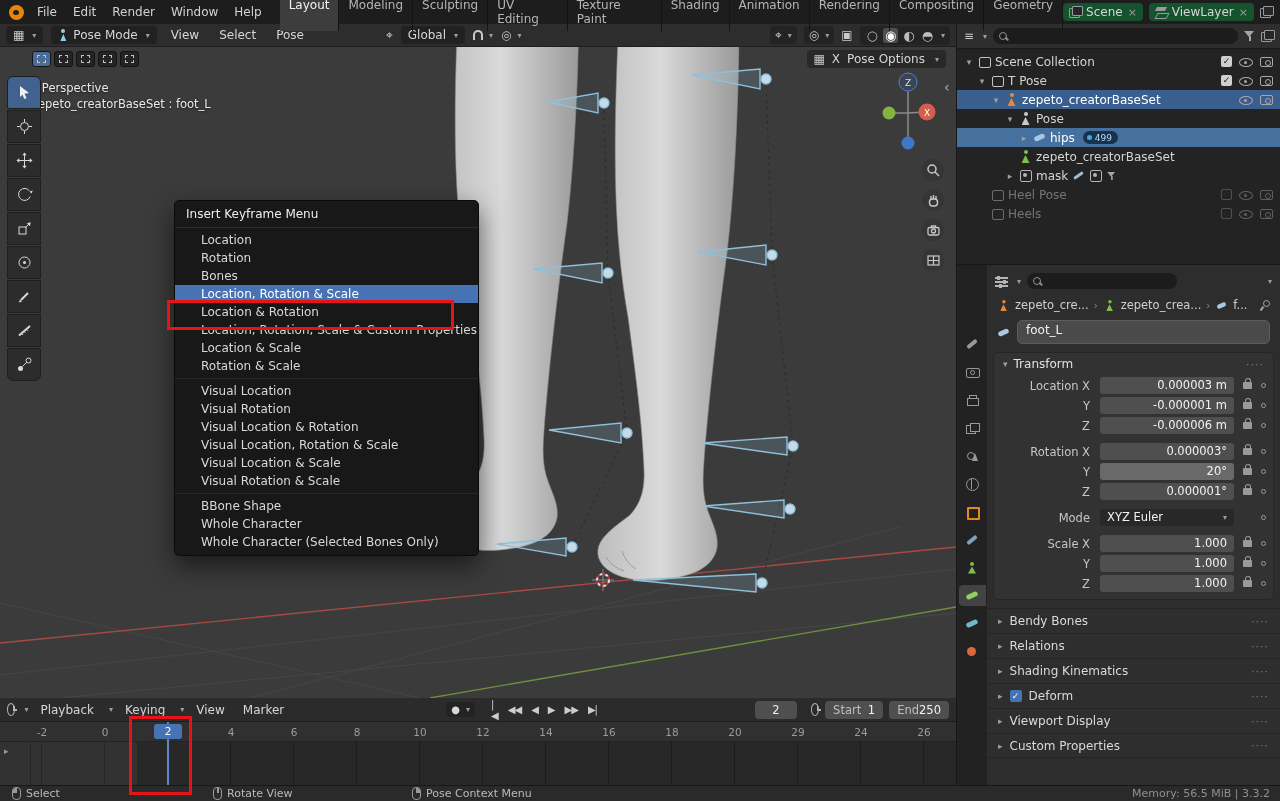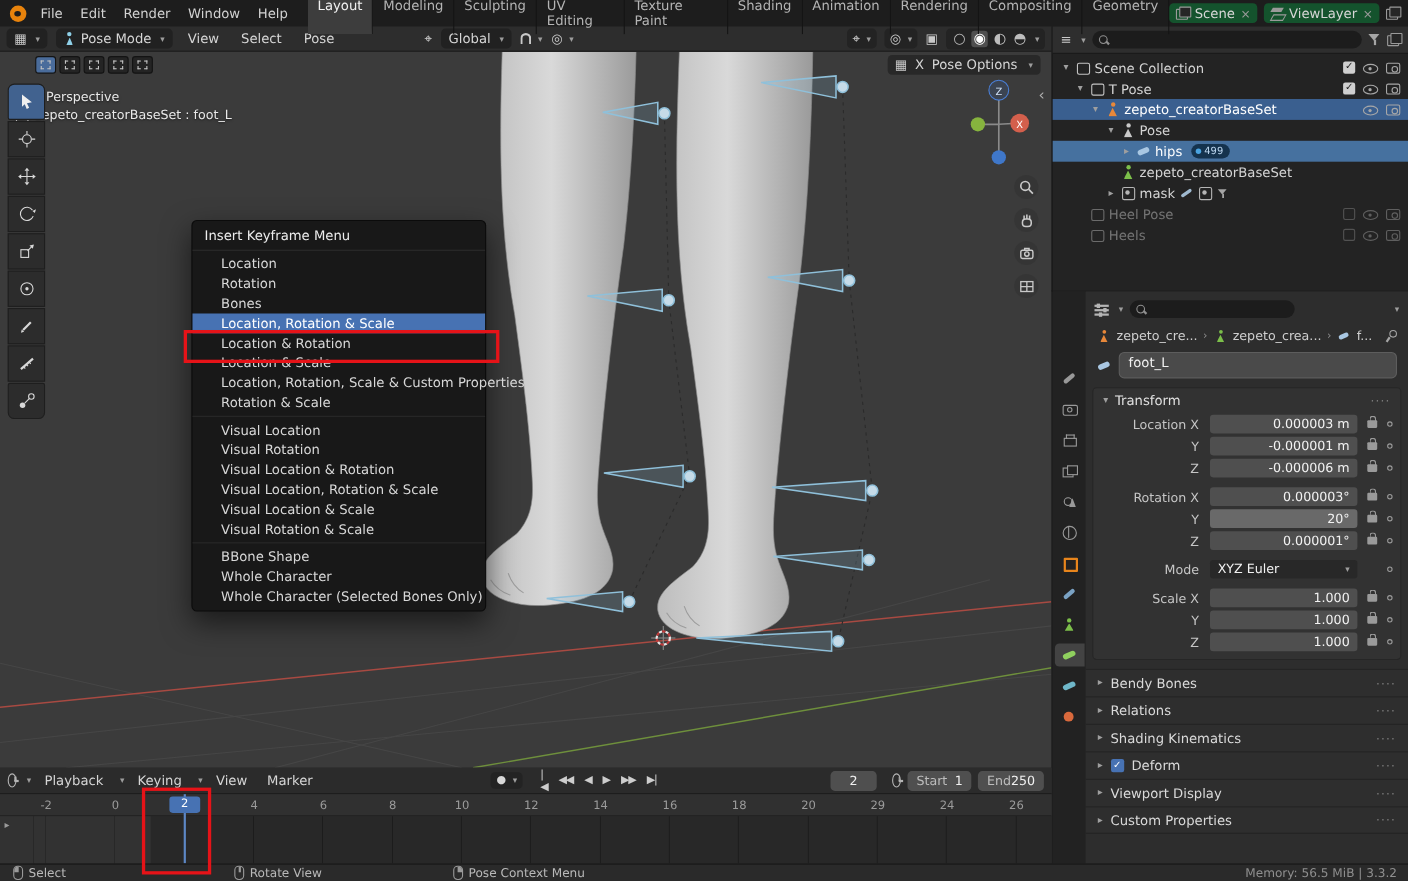--- a/index.html
+++ b/index.html
@@ -47,21 +47,21 @@
 .tool:first-child{border-radius:6px 6px 2px 2px}
 .tool:last-child{border-radius:2px 2px 6px 6px}
 
 #selmodes{position:absolute;left:32px;top:4px;display:flex;gap:3px}
 .sm{width:19px;height:16px;background:#242424;border:1px solid #131313;border-radius:3px;display:flex;align-items:center;justify-content:center}
 .sm.on{background:#4a6c9b}
 .smi{width:9px;height:8px;border:1px dashed #c3c3c3}
 
 #poseopts{position:absolute;right:10px;top:3px;display:flex;align-items:center;gap:7px;background:rgba(38,38,38,.85);border-radius:4px;padding:2px 7px}
 
-#kmenu{position:absolute;left:174px;top:153px;width:268px;background:#181818;border:1px solid #0b0b0b;border-radius:5px;box-shadow:0 10px 26px rgba(0,0,0,.55);padding-bottom:4px;z-index:10}
+#kmenu{position:absolute;left:174px;top:153px;width:305px;background:#181818;border:1px solid #0b0b0b;border-radius:5px;box-shadow:0 10px 26px rgba(0,0,0,.55);padding-bottom:4px;z-index:10}
 #kmenu .ttl{padding:6px 11px 6px;color:#ededed;border-bottom:1px solid #2c2c2c;margin-bottom:3px}
 #kmenu .it{height:18px;line-height:18px;padding-left:26px;color:#d8d8d8;white-space:nowrap}
 #kmenu .it.hl{background:#4772b3;color:#fff}
 #kmenu .sep{border-top:1px solid #292929;margin:3px 0}
 
 #vbtns{position:absolute;left:922px;top:112px;display:flex;flex-direction:column;gap:8px}
 .vbtn{width:22px;height:22px;border-radius:50%;background:rgba(50,50,50,.6);display:flex;align-items:center;justify-content:center}
 
 #outliner{position:absolute;left:956px;top:24px;width:324px;height:240px;background:#232323;border-left:1px solid #171717;z-index:4}
 #outliner .hdr{height:25px;background:#2e2e2e;border-bottom:1px solid #191919;display:flex;align-items:center;gap:6px;padding:0 7px}
@@ -460,22 +460,22 @@
     <div class="abs" style="left:944px;top:32px;color:#b0b0b0;font-size:14px">‹</div>
 
     
     <div id="kmenu">
       <div class="ttl">Insert Keyframe Menu</div>
       <div class="it">Location</div>
       <div class="it">Rotation</div>
       <div class="it">Bones</div>
       <div class="it hl">Location, Rotation &amp; Scale</div>
       <div class="it">Location &amp; Rotation</div>
+      <div class="it">Location, Rotation, Scale &amp; Custom Properties</div>
       <div class="it">Location &amp; Scale</div>
-      <div class="it">Location, Rotation, Scale &amp; Custom Properties</div>
       <div class="it">Rotation &amp; Scale</div>
       <div class="sep"></div>
       <div class="it">Visual Location</div>
       <div class="it">Visual Rotation</div>
       <div class="it">Visual Location &amp; Rotation</div>
       <div class="it">Visual Location, Rotation &amp; Scale</div>
       <div class="it">Visual Location &amp; Scale</div>
       <div class="it">Visual Rotation &amp; Scale</div>
       <div class="sep"></div>
       <div class="it">BBone Shape</div>

